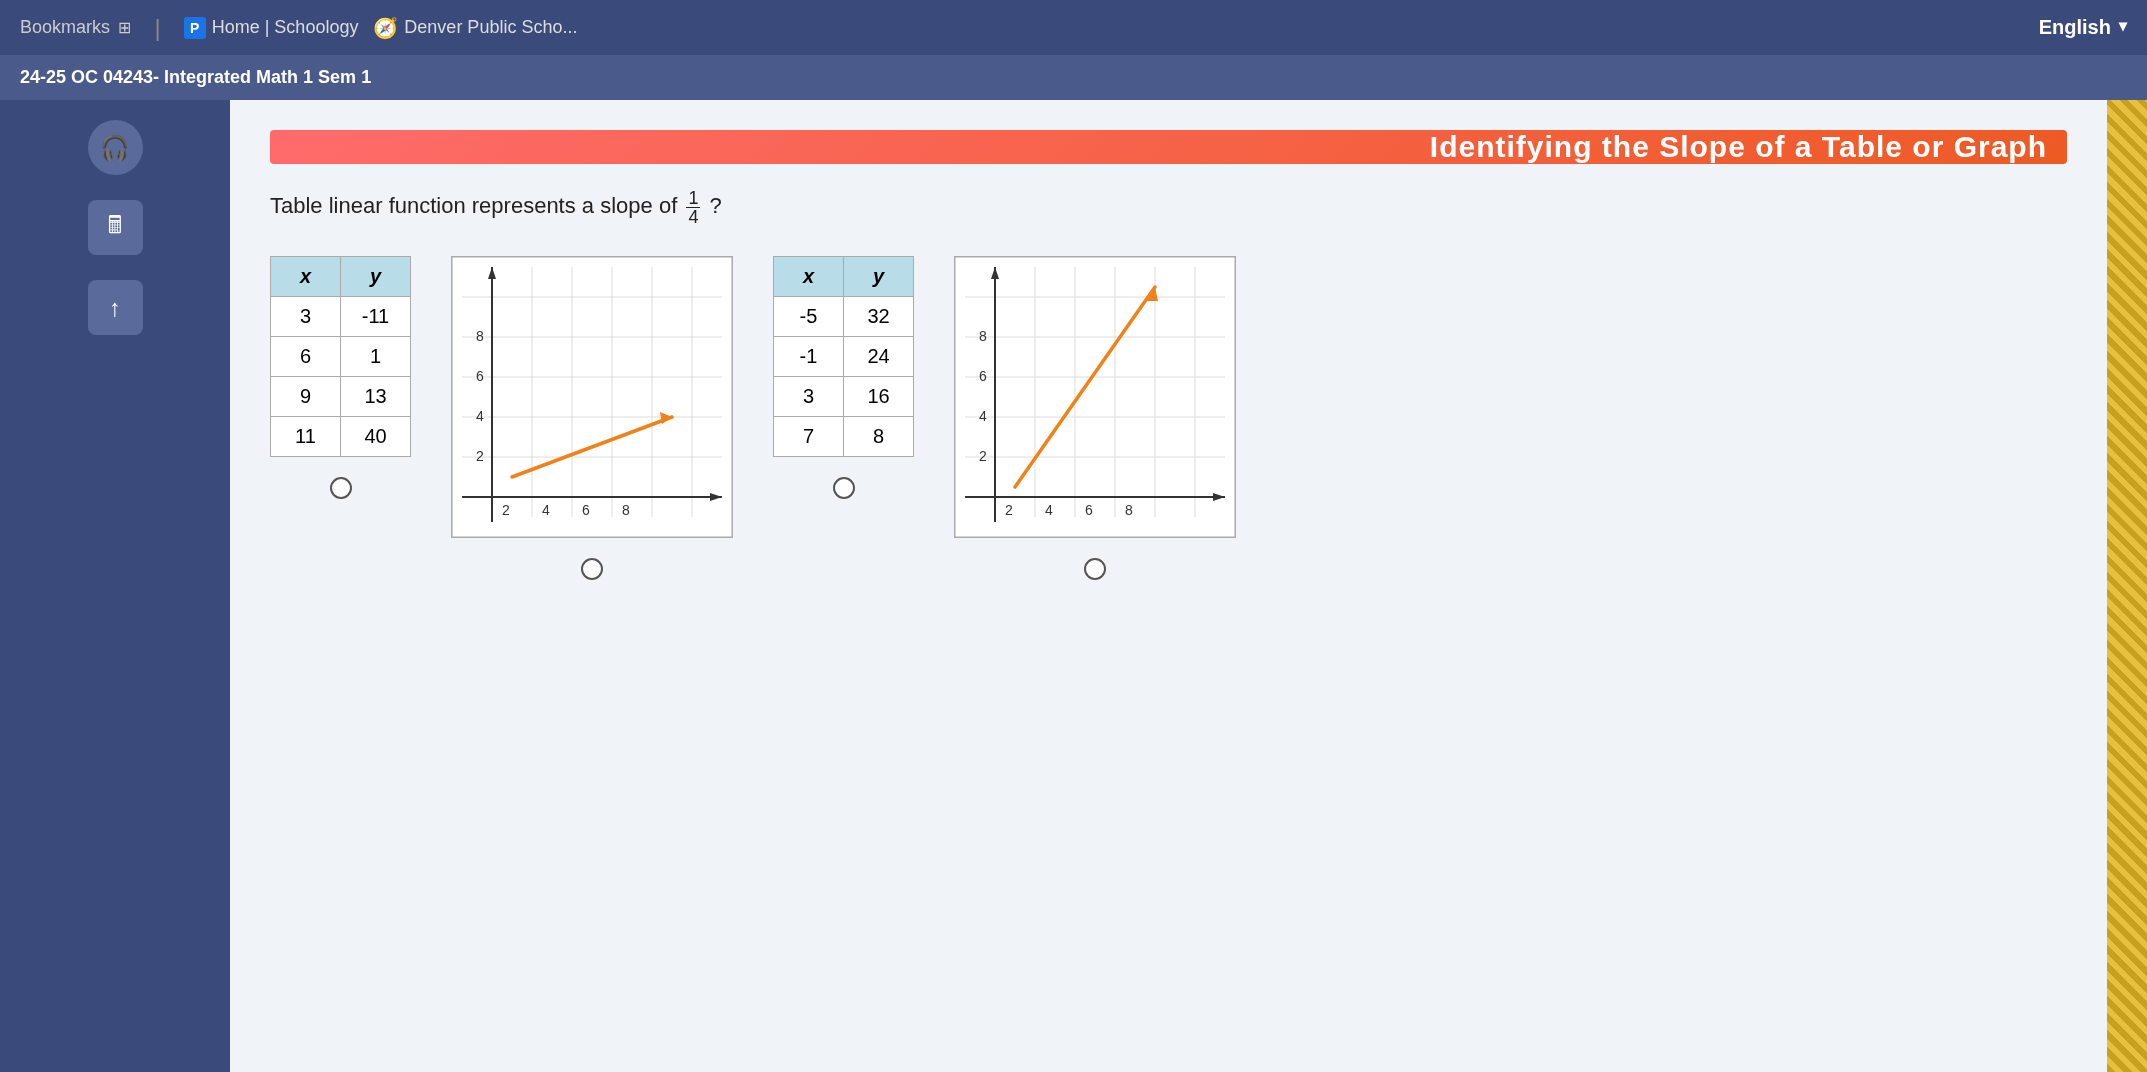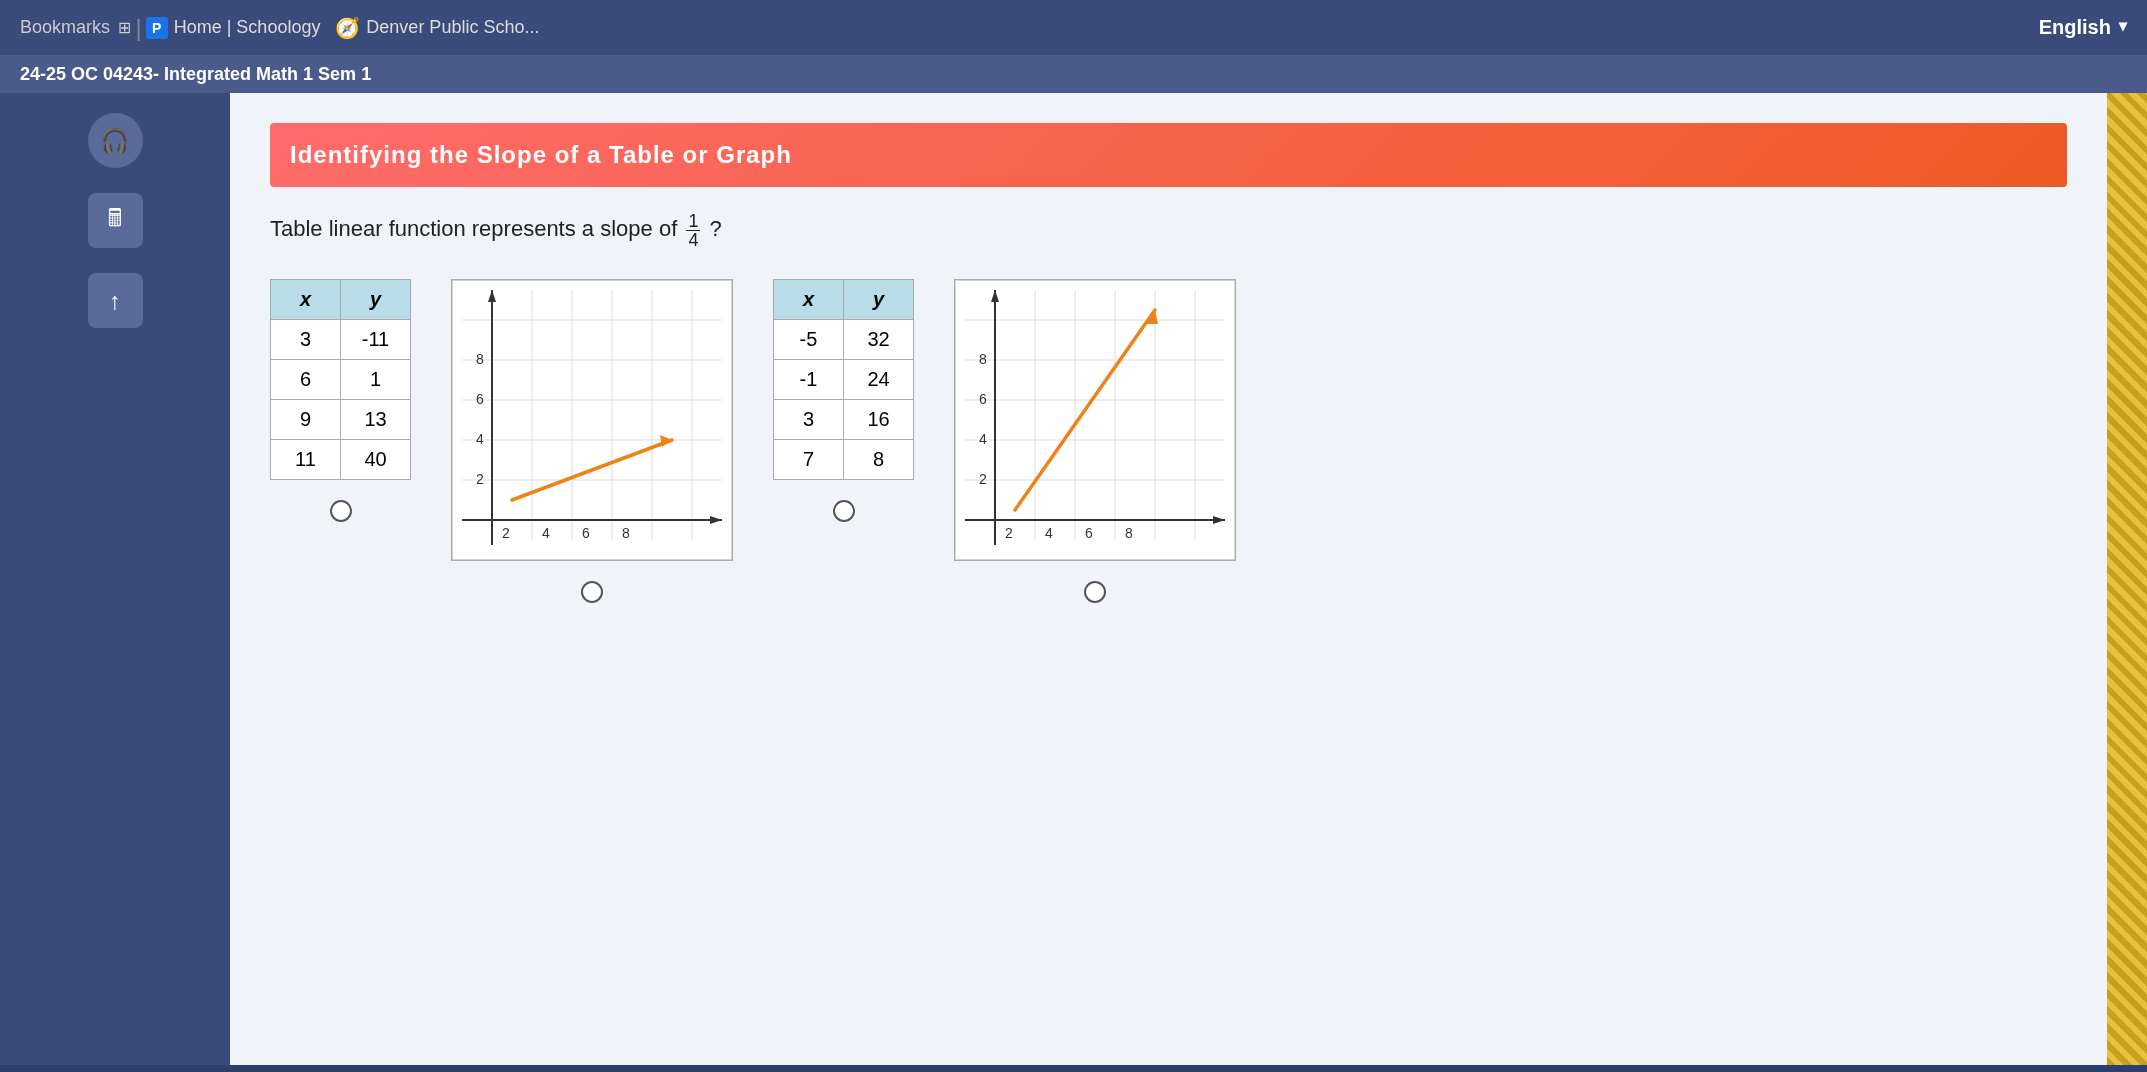--- a/index.html
+++ b/index.html
@@ -11,21 +11,21 @@
       overflow: hidden;
     }
 
     
     .browser-bar {
       background: #3a4a7a;
       height: 55px;
       display: flex;
       align-items: center;
       padding: 0 20px;
-      gap: 4px;
+      gap: 23px;
       color: white;
     }
     .browser-bookmarks {
       display: flex;
       align-items: center;
       gap: 8px;
       font-size: 18px;
       color: #ccc;
     }
     .browser-tabs {
@@ -58,21 +58,21 @@
       align-items: flex-start;
       gap: 8px;
       color: white;
       font-size: 20px;
       font-weight: bold;
     }
 
     
     .breadcrumb-bar {
       background: #4a5a8a;
-      height: 38px;
+      height: 45px;
       display: flex;
       align-items: center;
       padding: 0 20px;
       color: white;
       font-size: 18px;
       font-weight: bold;
     }
 
     
     .main-layout {
@@ -116,26 +116,26 @@
     .content-area {
       flex: 1;
       background: #f0f4f8;
       padding: 30px 40px;
       overflow-y: auto;
     }
 
     .page-title-bar {
       background: linear-gradient(135deg, #ff6b6b, #ee5a24);
       color: white;
-      font-size: 24px;
+      font-size: 30px;
       font-weight: bold;
-      padding: 18px 20px;
+      padding: 0 20px;
       border-radius: 4px;
       margin-bottom: 25px;
-      text-align: left;
+      text-align: right;
       letter-spacing: 1px;
     }
 
     .question-text {
       font-size: 22px;
       color: #222;
       margin-bottom: 30px;
       font-weight: normal;
     }
     .question-text .fraction {

